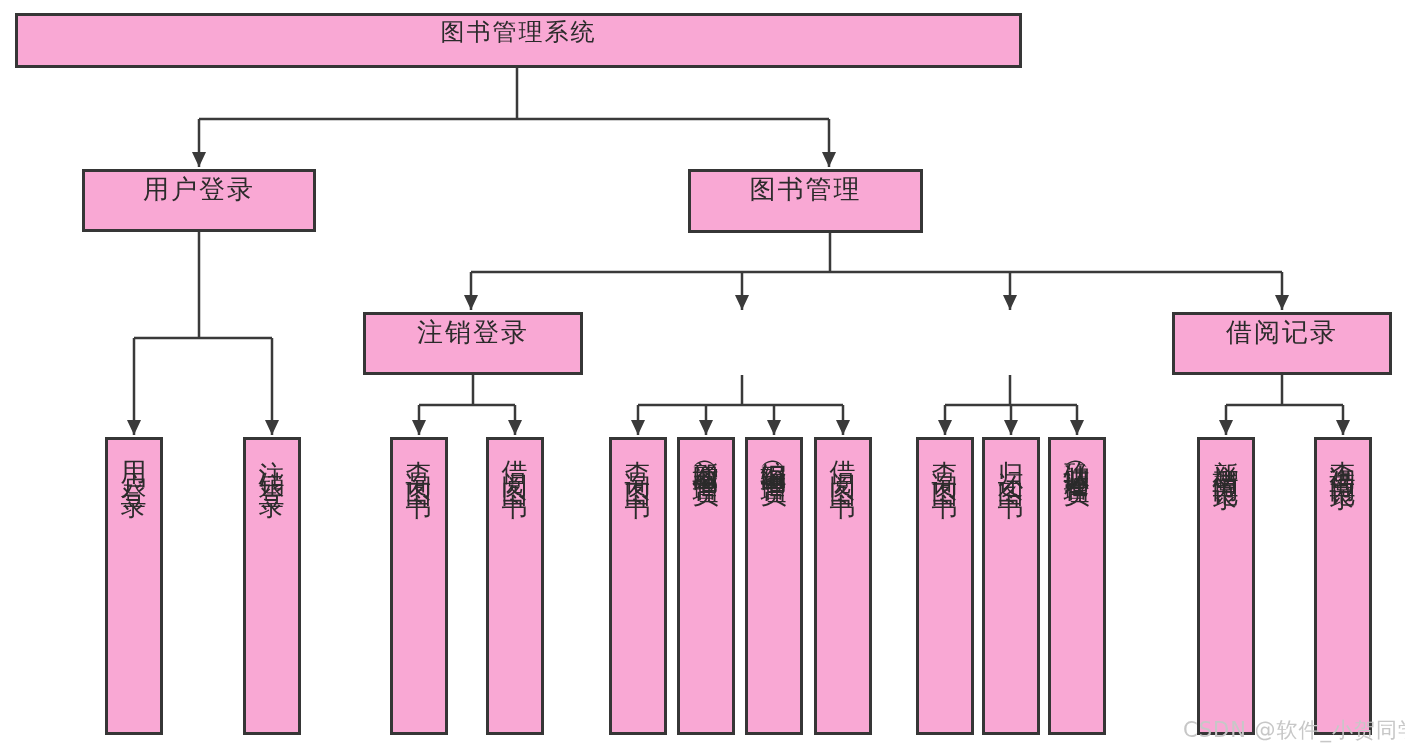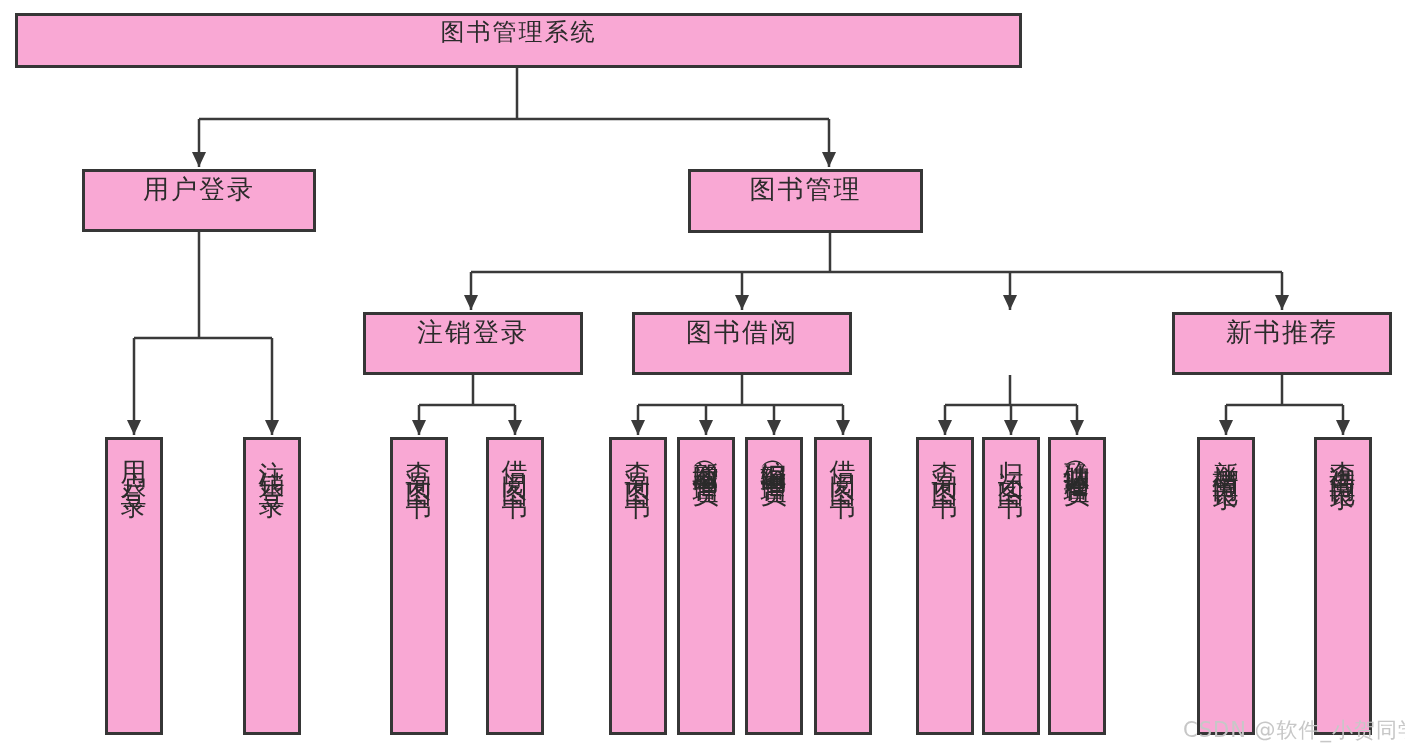--- a/index.html
+++ b/index.html
@@ -91,25 +91,22 @@
   <div class="node" style="left:82px;top:169px;width:234px;height:63px">
     <span class="lbl-lg">用户登录</span>
   </div>
   <div class="node" style="left:688px;top:169px;width:235px;height:64px">
     <span class="lbl-lg">图书管理</span>
   </div>
 
   <div class="node" style="left:363px;top:312px;width:220px;height:63px">
     <span class="lbl-lg">注销登录</span>
   </div>
-  <div class="node" style="left:632px;top:312px;width:220px;height:63px">
-    <span class="lbl-lg">图书借阅</span>
-  </div>
   <div class="node" style="left:1172px;top:312px;width:220px;height:63px">
-    <span class="lbl-lg">新书推荐</span>
+    <span class="lbl-lg">借阅记录</span>
   </div>
 
   <div class="node leaf" style="left:105px">
     <span class="vtxt sp-lg">用户登录</span>
   </div>
   <div class="node leaf" style="left:243px">
     <span class="vtxt sp-lg">注销登录</span>
   </div>
 
   <div class="node leaf" style="left:390px">

